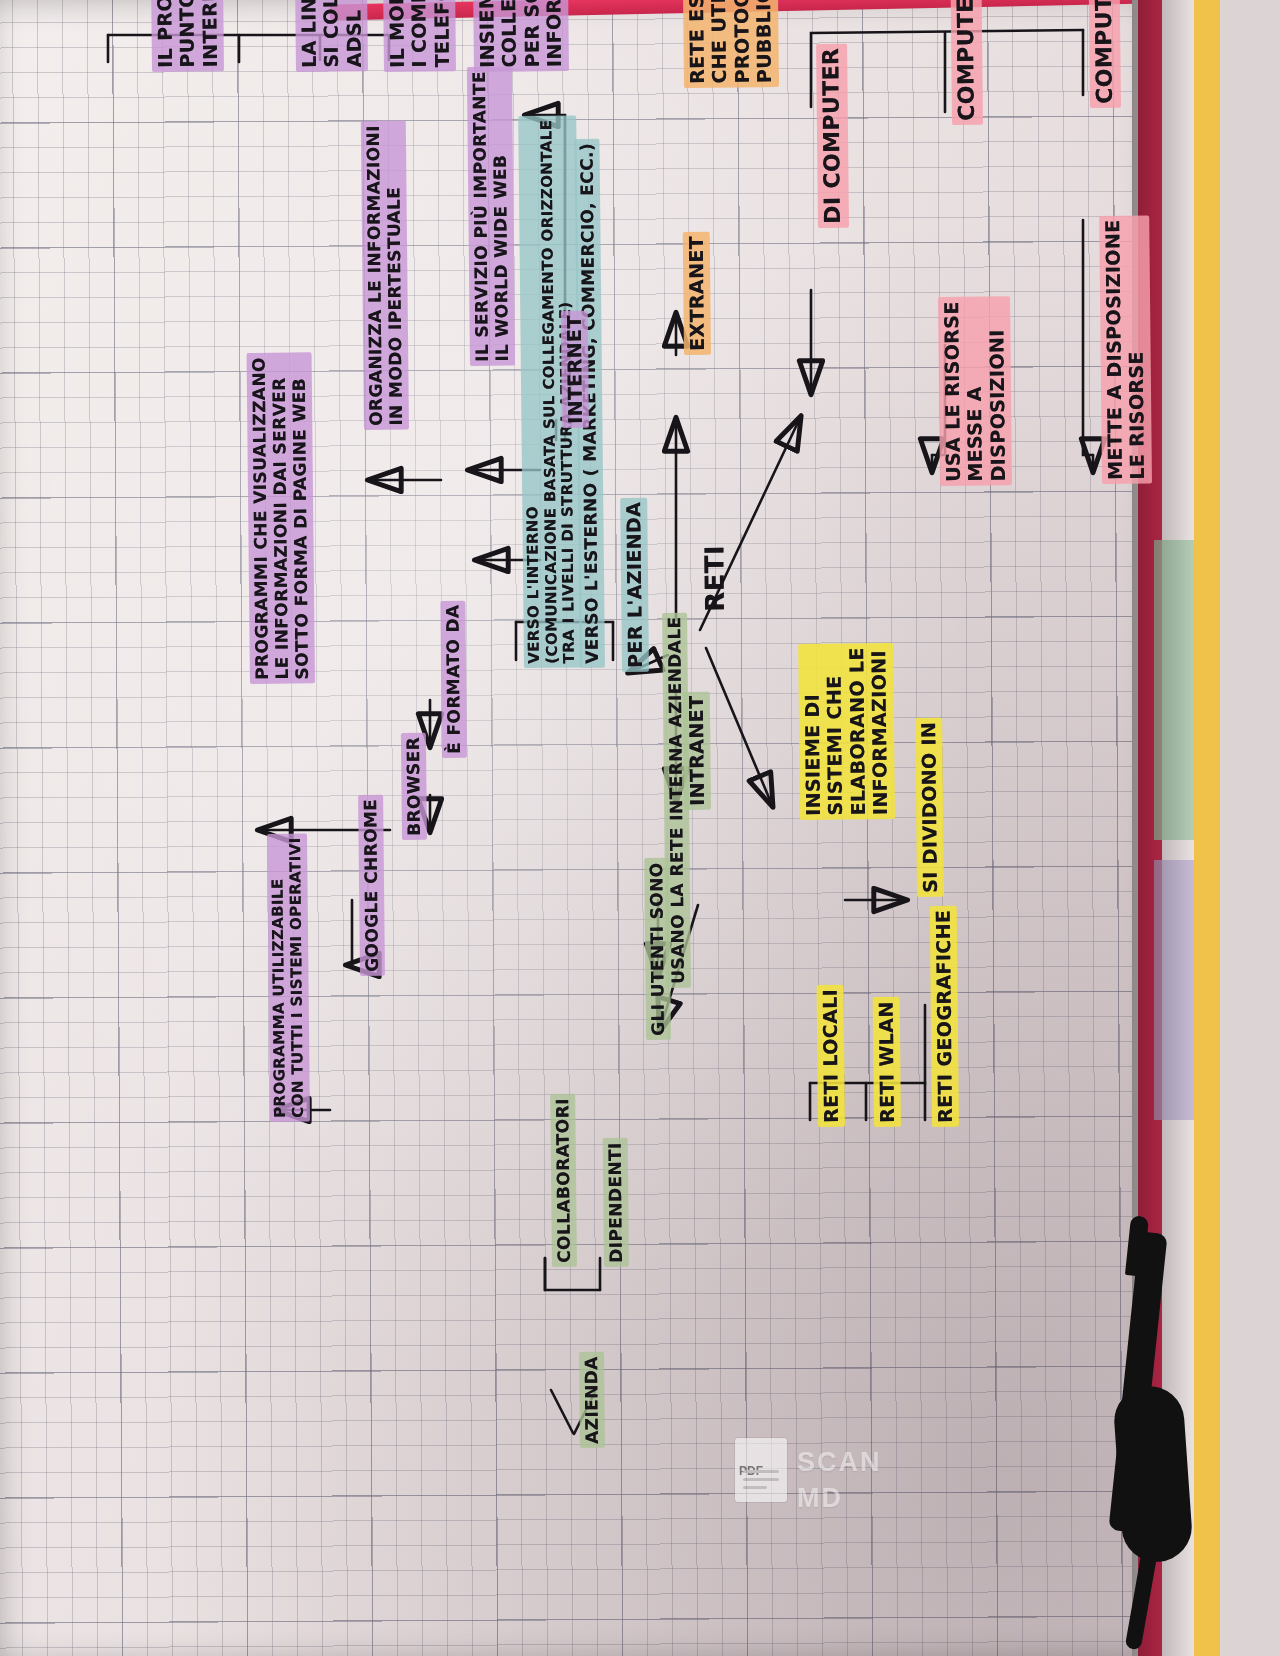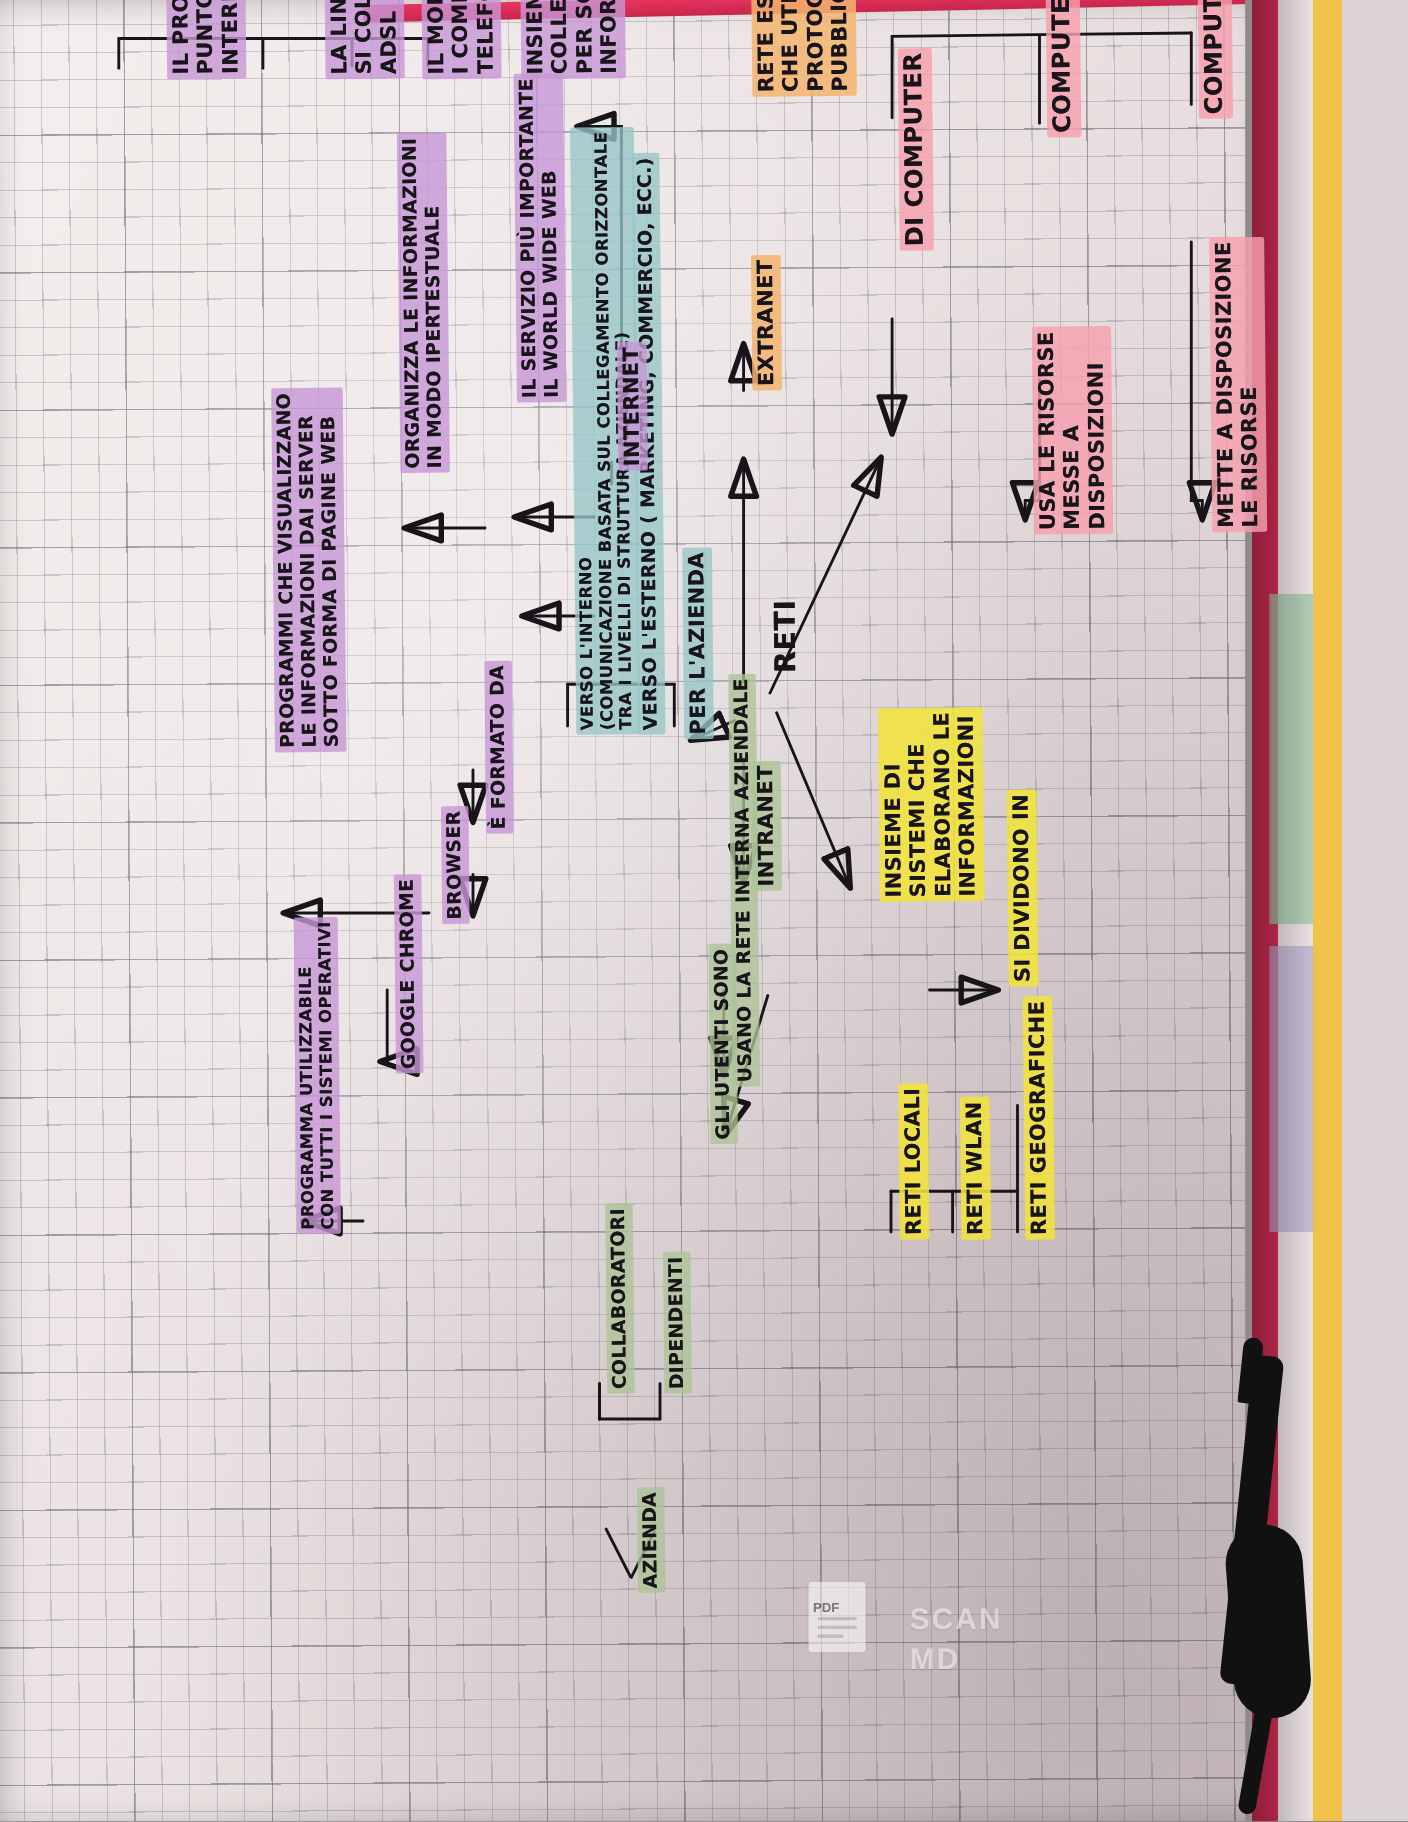--- a/index.html
+++ b/index.html
@@ -74,25 +74,25 @@
 
   
   .rot{transform:rotate(-90.6deg);}
 
   
   #ink{position:absolute;left:0;top:0;width:1280px;height:1656px;pointer-events:none;}
   
   #wm{position:absolute;left:735px;top:1430px;width:370px;height:110px;opacity:.55;}
   #wm .pdfbox{position:absolute;left:0;top:8px;width:52px;height:64px;background:#fff;border-radius:3px;
     box-shadow:0 0 0 1px rgba(0,0,0,.12);}
-  #wm .pdfbox .lbl{position:absolute;left:4px;top:16px;font-size:12px;font-weight:700;color:#3a3a3a;font-family:"Liberation Sans",sans-serif;}
+  #wm .pdfbox .lbl{position:absolute;left:4px;top:26px;font-size:12px;font-weight:700;color:#3a3a3a;font-family:"Liberation Sans",sans-serif;}
   #wm .pdfbox .ln{position:absolute;left:8px;height:3px;background:#bdbdbd;border-radius:2px;}
-  #wm .txt{position:absolute;left:62px;top:24px;color:rgba(255,255,255,.85);
+  #wm .txt{position:absolute;left:62px;top:14px;color:rgba(255,255,255,.85);
     font-family:"Liberation Sans",sans-serif;font-size:27px;font-weight:700;letter-spacing:2px;line-height:1.35;
-    text-shadow:0 1px 2px rgba(0,0,0,.18);margin-left:30px;}
+    text-shadow:0 1px 2px rgba(0,0,0,.18);}
 </style>
 </head>
 <body>
 
 <div id="page">
 
   <div id="paper"></div>
   <div id="edge-top"></div>
   <div id="edge-right">
     <div class="strip2"></div>

